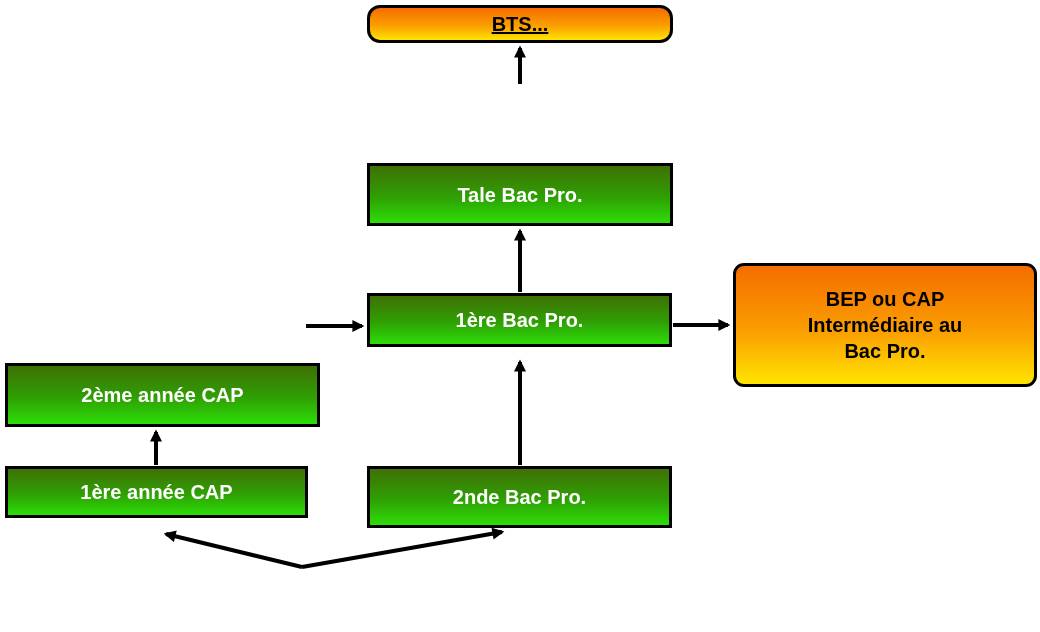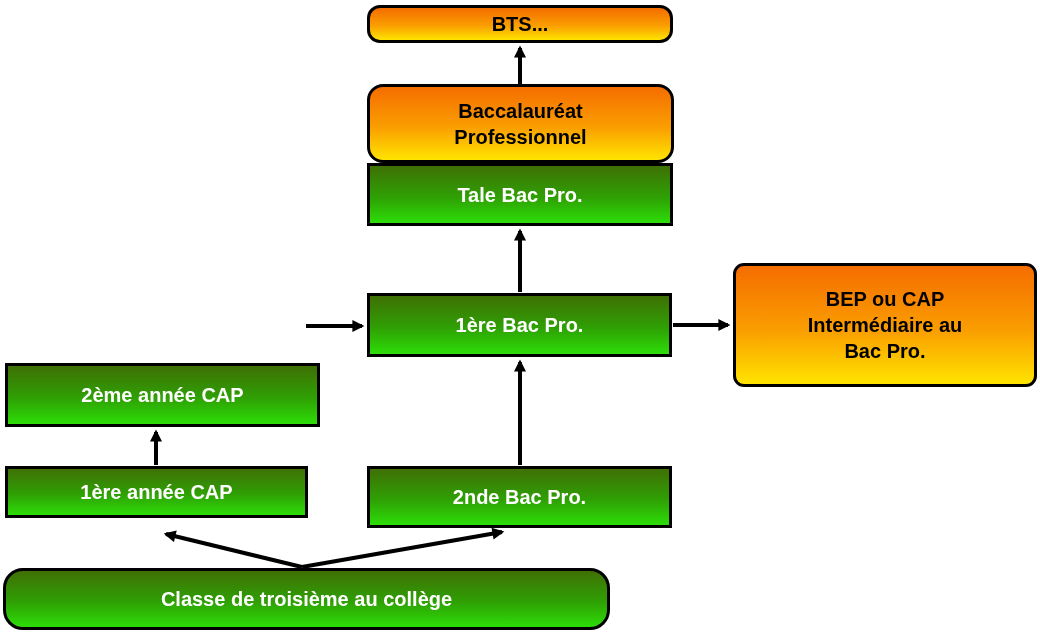--- a/index.html
+++ b/index.html
@@ -30,26 +30,26 @@
   }
   .diploma {
     background: linear-gradient(180deg, #f56d00 0%, #fa9e00 55%, #ffe400 100%);
     color: #000000;
   }
   .grade {
     background: linear-gradient(180deg, #3f7005 0%, #2fa004 55%, #2ddd08 100%);
     color: #ffffff;
   }
   
-  #node-bts        { left: 367px; top: 5px;   width: 306px; height: 38px;  border-radius: 13px; }
+  #node-bts        { left: 367px; top: 5px;   width: 306px; height: 38px;  border-radius: 13px; text-decoration: underline; }
   #node-bacpro     { left: 367px; top: 84px;  width: 307px; height: 79px;  border-radius: 16px; }
   #node-tale       { left: 367px; top: 163px; width: 306px; height: 63px; }
   #node-cap-cert   { left: 5px;   top: 285px; width: 302px; height: 78px;  border-radius: 16px; }
   #node-cap2       { left: 5px;   top: 363px; width: 315px; height: 64px; }
-  #node-1ere-bac   { left: 367px; top: 293px; width: 305px; height: 64px; }
+  #node-1ere-bac   { left: 367px; top: 293px; width: 305px; height: 54px; }
   #node-bep        { left: 733px; top: 263px; width: 304px; height: 124px; border-radius: 11px; }
   #node-cap1       { left: 5px;   top: 466px; width: 303px; height: 52px; }
   #node-2nde-bac   { left: 367px; top: 466px; width: 305px; height: 62px; }
   #node-college    { left: 3px;   top: 568px; width: 607px; height: 62px;  border-radius: 20px; }
 
   .arrows {
     position: absolute;
     left: 0;
     top: 0;
     width: 1040px;
@@ -77,33 +77,30 @@
     <line x1="306" y1="326" x2="362" y2="326" marker-end="url(#arrowhead)"></line>
     <line x1="673" y1="325" x2="728" y2="325" marker-end="url(#arrowhead)"></line>
     <line x1="520" y1="465" x2="520" y2="362" marker-end="url(#arrowhead)"></line>
     <line x1="156" y1="465" x2="156" y2="432" marker-end="url(#arrowhead)"></line>
     <line x1="302" y1="567" x2="166" y2="534" marker-end="url(#arrowhead)"></line>
     <line x1="302" y1="567" x2="502" y2="532" marker-end="url(#arrowhead)"></line>
   </svg>
 
   <div class="node diploma" id="node-bts">BTS...</div>
 
-  <div class="node diploma" id="node-bacpro">Baccalauréat
-Professionnel</div>
 
   <div class="node grade" id="node-tale">Tale Bac Pro.</div>
 
 
   <div class="node grade" id="node-cap2">2ème année CAP</div>
 
   <div class="node grade" id="node-1ere-bac">1ère Bac Pro.</div>
 
   <div class="node diploma" id="node-bep">BEP ou CAP
 Intermédiaire au
 Bac Pro.</div>
 
   <div class="node grade" id="node-cap1">1ère année CAP</div>
 
   <div class="node grade" id="node-2nde-bac">2nde Bac Pro.</div>
 
-  <div class="node grade" id="node-college">Classe de troisième au collège</div>
 
 </div>
 
 </body></html>

